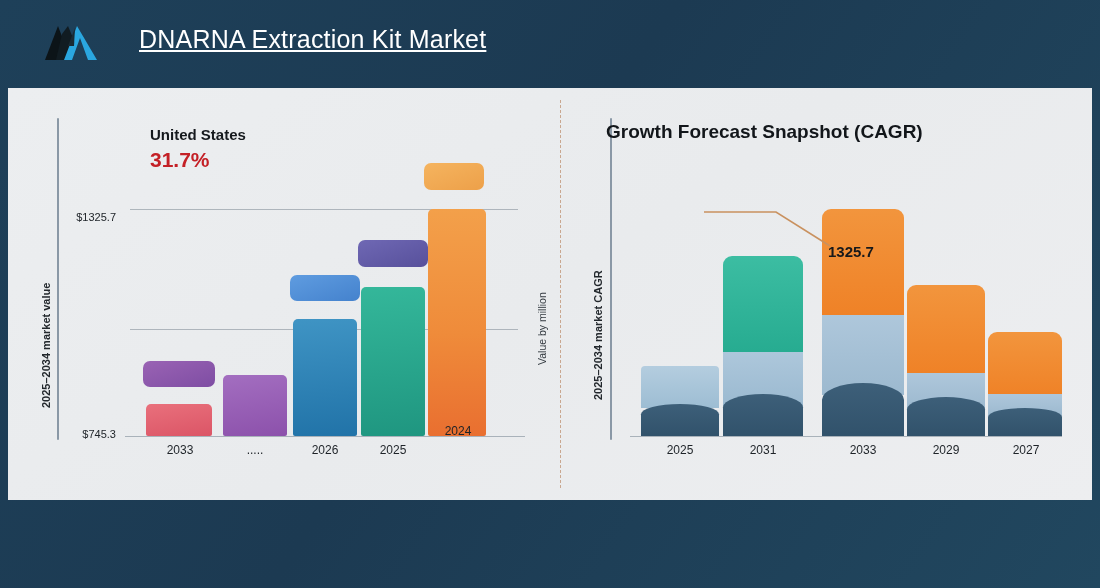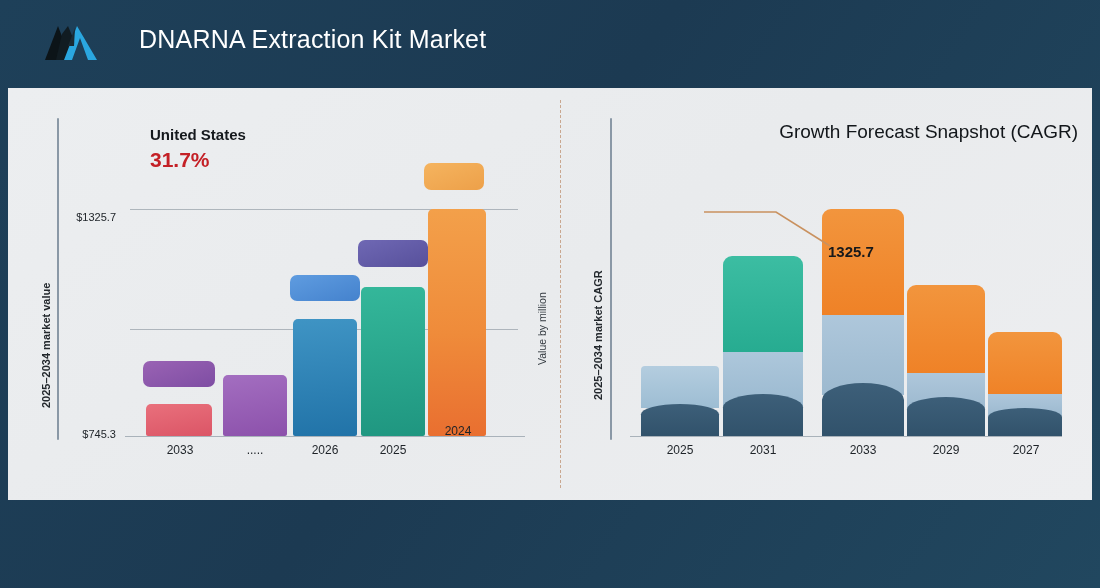--- a/index.html
+++ b/index.html
@@ -18,21 +18,21 @@
 
   
   .header {
     position: absolute; left: 0; top: 0; width: 1100px; height: 88px;
   }
   .logo-mark { position: absolute; display: block; }
   .header .logo-mark { left: 44px; top: 24px; width: 56px; height: 38px; }
   .title {
     position: absolute; left: 139px; top: 25px;
     font-size: 25px; color: #ffffff; letter-spacing: .2px;
-    font-weight: 400; white-space: nowrap;
+    font-weight: 400; white-space: nowrap; text-decoration: underline;
   }
 
   
   .panel {
     position: absolute; left: 8px; top: 88px; width: 1084px; height: 412px;
     background: linear-gradient(145deg, #eceef0 0%, #e9ebed 50%, #edeef0 100%);
   }
   .panel-divider {
     position: absolute; left: 552px; top: 12px; width: 0; height: 388px;
     border-left: 1px dashed #c9a78f;
@@ -81,21 +81,21 @@
     position: absolute; left: 150px; top: 148px;
     font-size: 21px; font-weight: bold; color: #c42026; white-space: nowrap;
   }
 
   .bar { position: absolute; border-radius: 5px 5px 2px 2px; }
   .cap { position: absolute; border-radius: 7px; }
 
   
   .r-title {
     position: absolute; left: 606px; top: 121px; width: 472px;
-    text-align: right; font-size: 19px; font-weight: normal; color: #12161a;
+    text-align: left; font-size: 19px; font-weight: bold; color: #12161a;
     white-space: nowrap;
   }
   .r-sub {
     position: absolute; left: 606px; top: 154px; width: 472px;
     text-align: center; font-size: 13.5px; font-weight: bold; color: #181d22;
     white-space: nowrap;
   }
 
   .stack { position: absolute; }
   .seg-top { position: absolute; border-radius: 9px 9px 0 0; }

